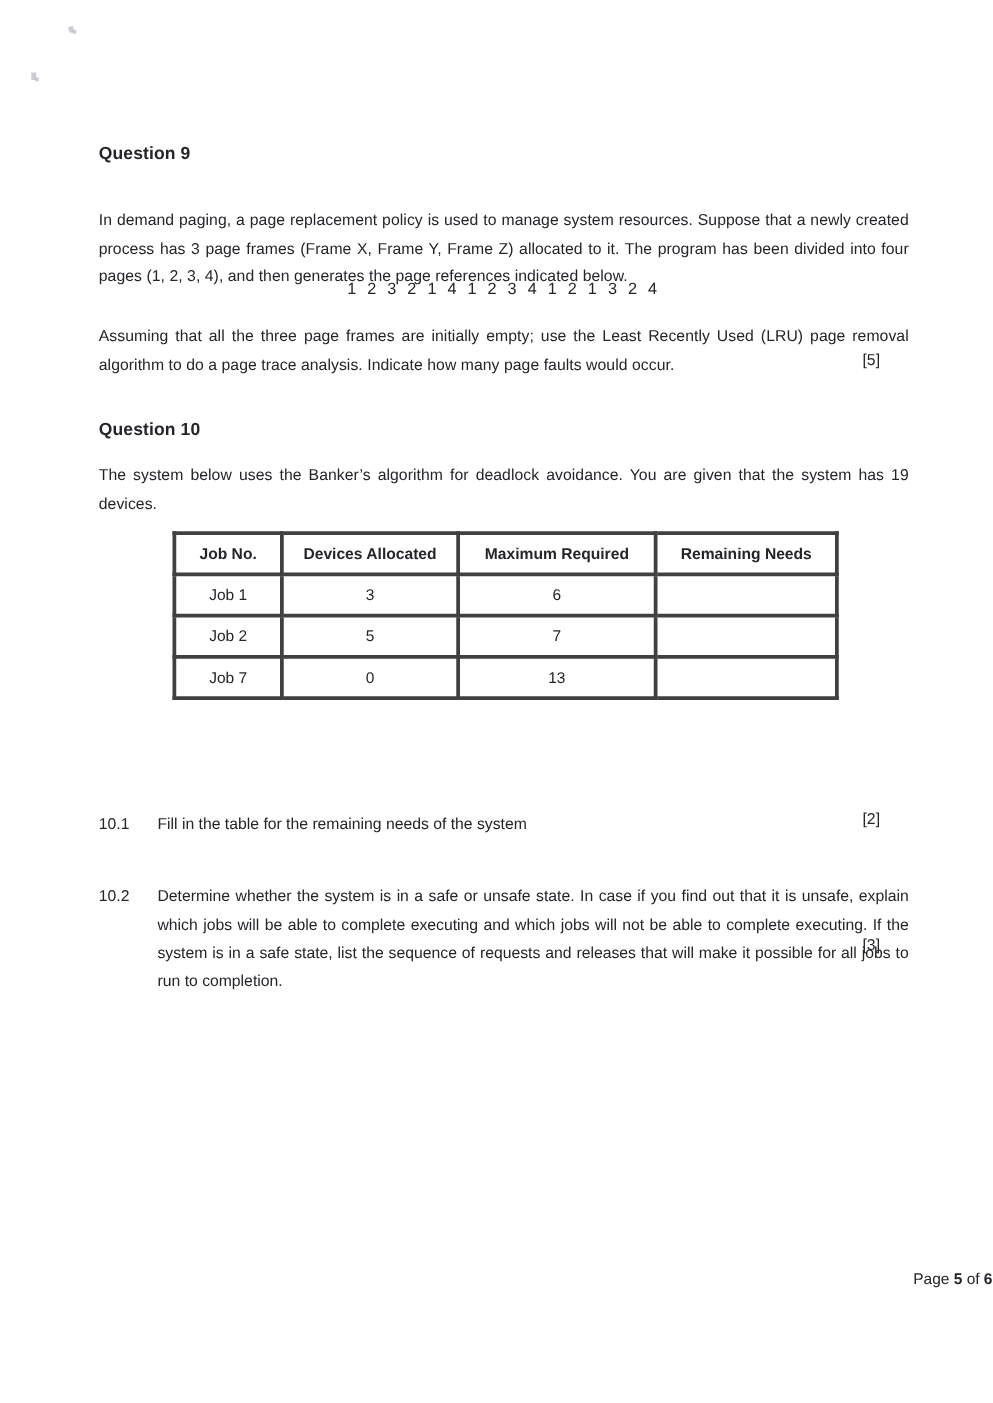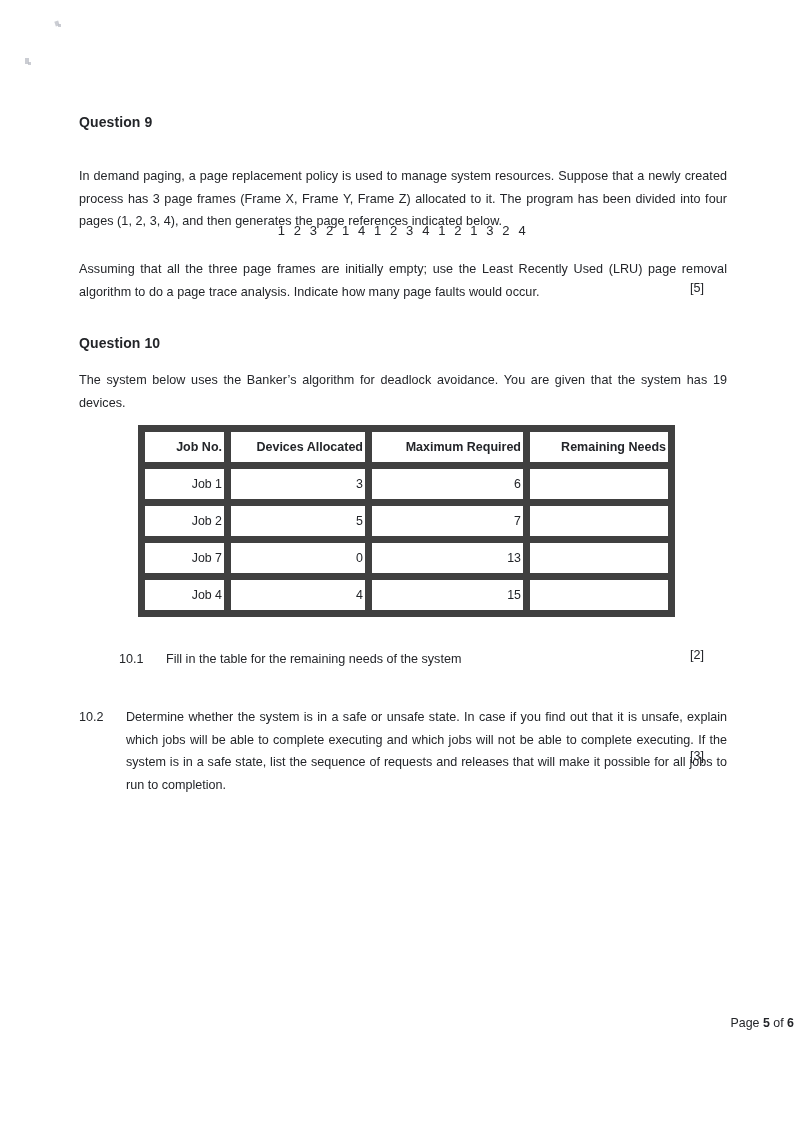--- a/index.html
+++ b/index.html
@@ -70,23 +70,23 @@
     left: 138px;
     top: 425px;
     width: 530px;
   }
   table.jobs {
     border-collapse: collapse;
     width: 530px;
     table-layout: fixed;
   }
   table.jobs td {
-    border: 7px solid #404040;
+    border: 3px solid #404040;
     height: 30px;
-    text-align: right;
+    text-align: center;
     vertical-align: middle;
     font-size: 12.4px;
     color: #232529;
     padding: 0 2px;
   }
   table.jobs tr.head td {
     font-weight: bold;
     font-size: 12.5px;
     height: 30px;
   }
@@ -197,32 +197,26 @@
           <td>5</td>
           <td>7</td>
           <td></td>
         </tr>
         <tr>
           <td>Job 7</td>
           <td>0</td>
           <td>13</td>
           <td></td>
         </tr>
-        <tr>
-          <td>Job 4</td>
-          <td>4</td>
-          <td>15</td>
-          <td></td>
-        </tr>
       </tbody>
     </table>
   </div>
 
 
-  <div class="content" style="top:648px;margin-left:40px;">
+  <div class="content" style="top:648px;">
     <div class="subq">
       <div class="num">10.1</div>
       <div class="body">Fill in the table for the remaining needs of the system</div>
     </div>
   </div>
   <div class="mark-abs" style="left:690px; top:648px;">[2]</div>
 
   <div class="content" style="top:706px;">
     <div class="subq">
       <div class="num">10.2</div>

